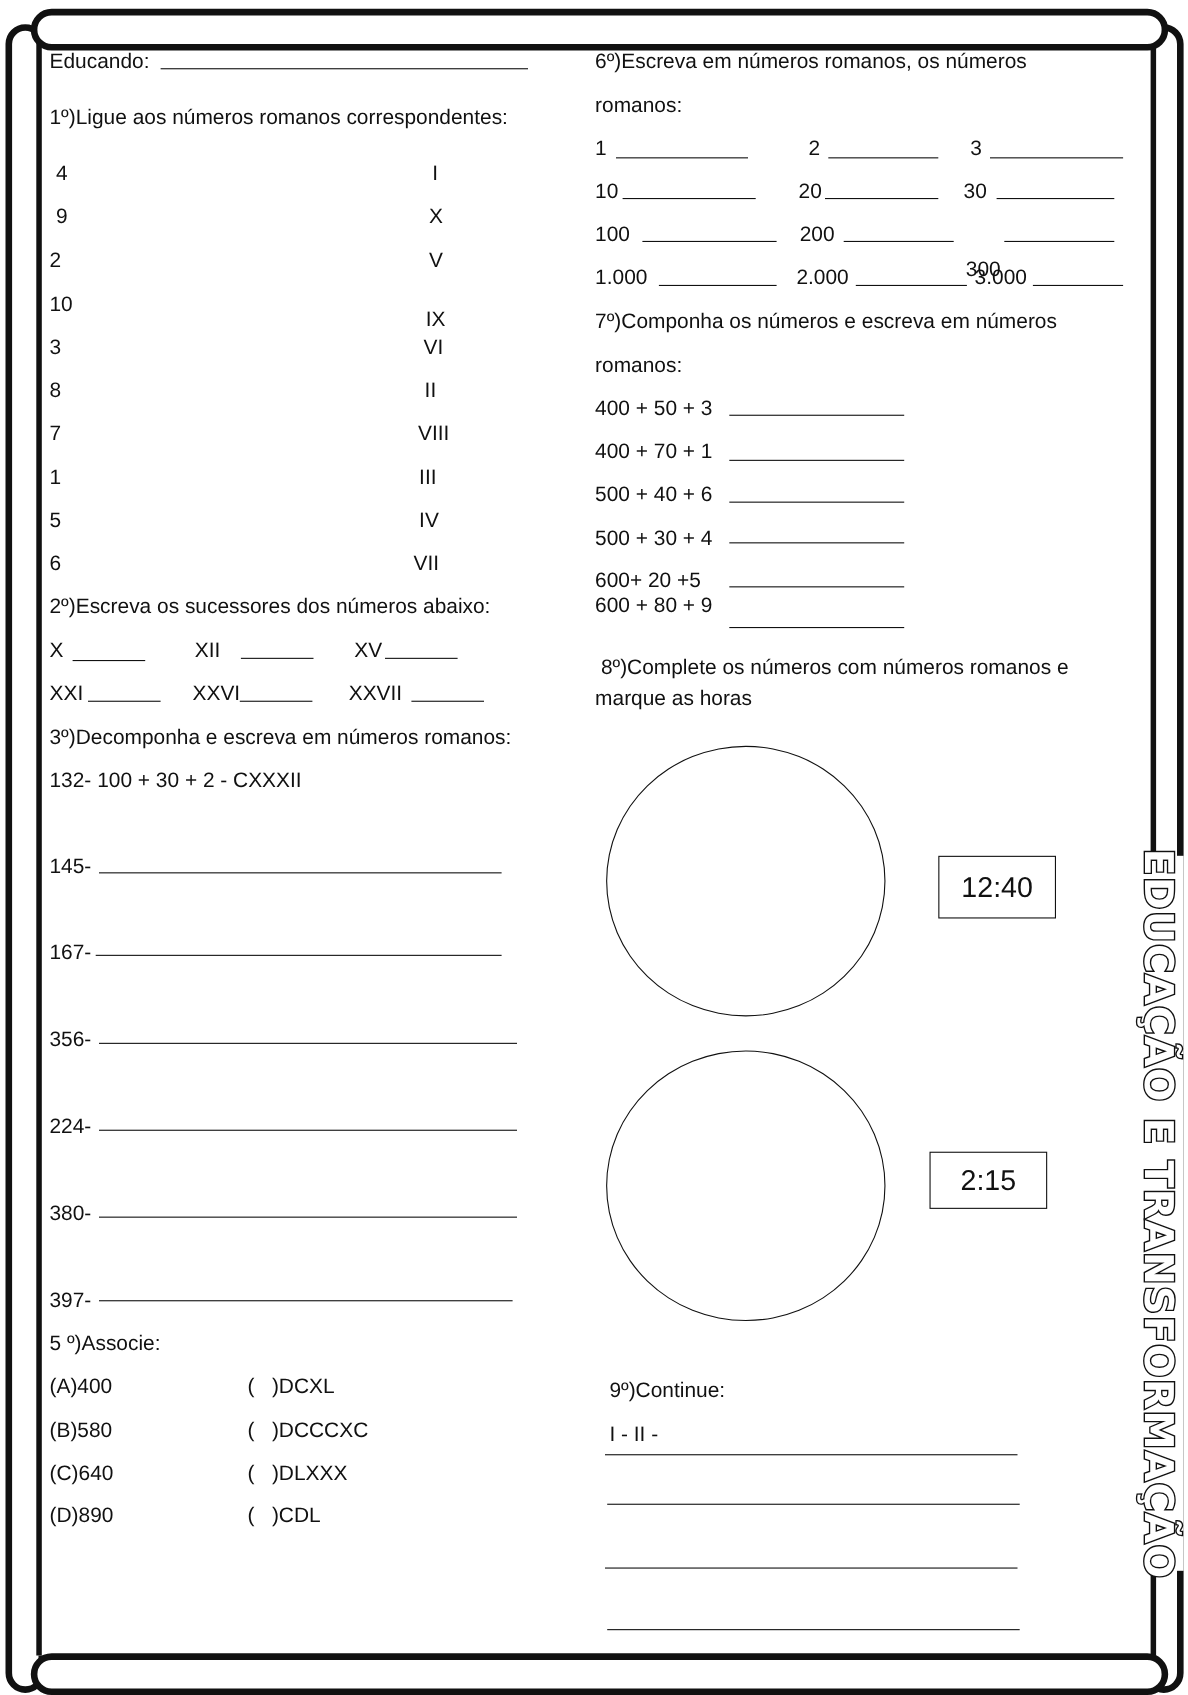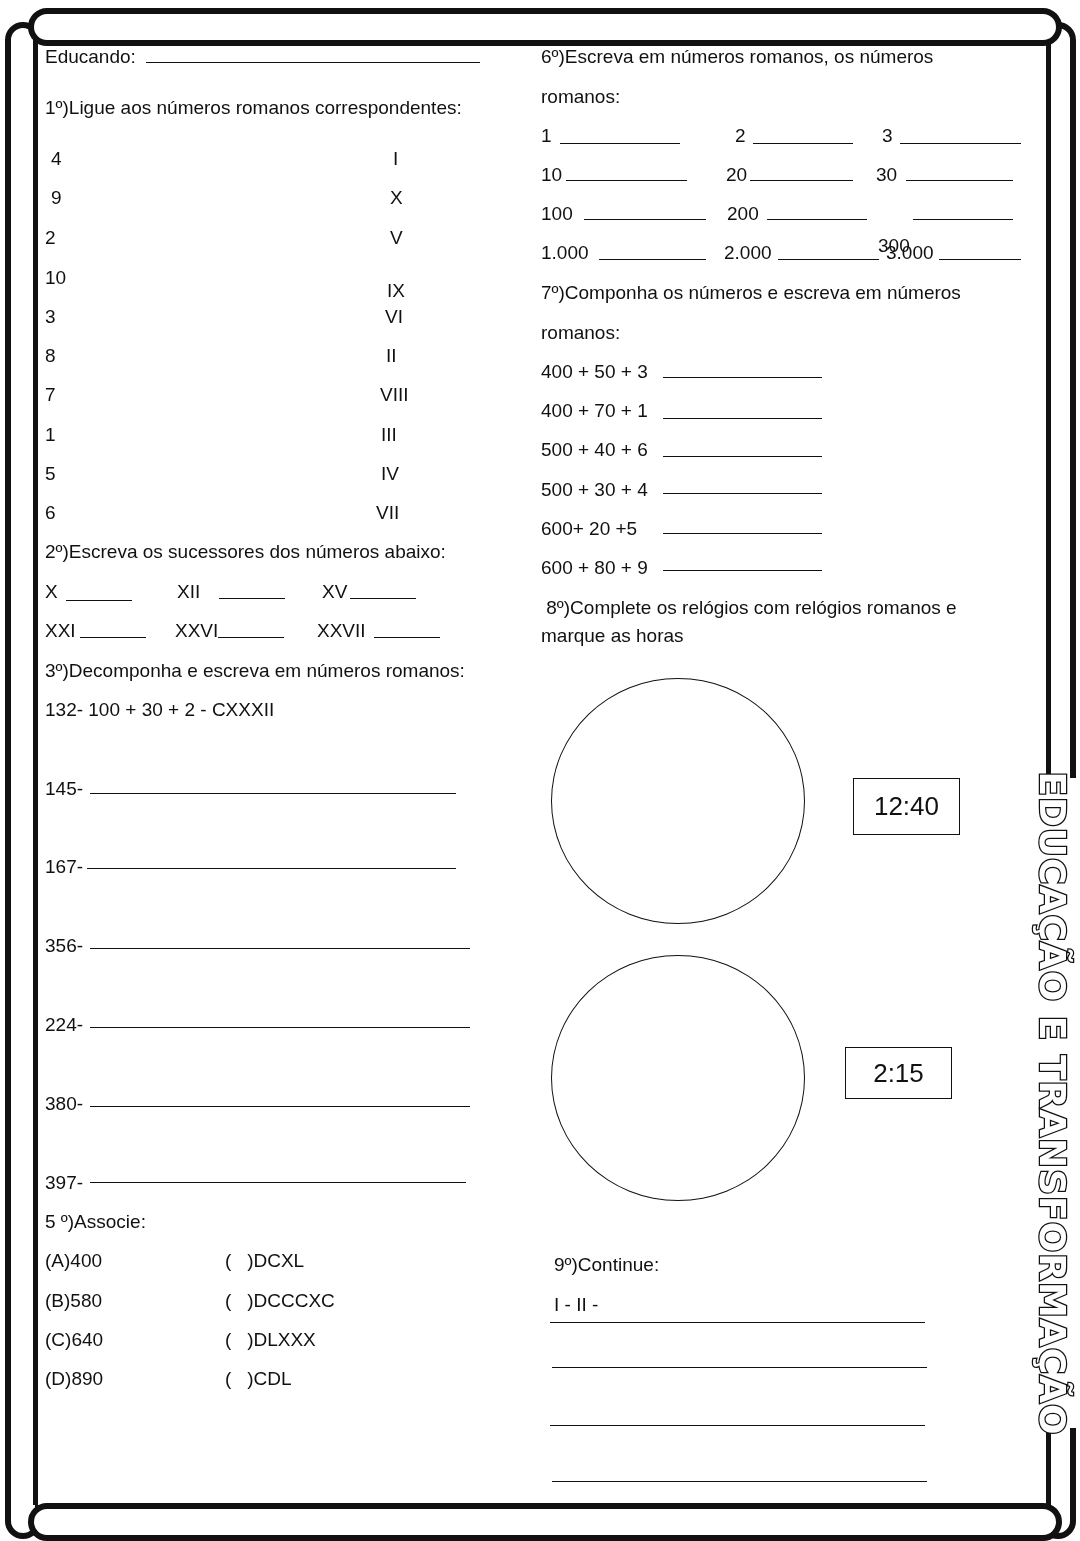--- a/index.html
+++ b/index.html
@@ -144,24 +144,24 @@
 <div class="abs q" style="left:541px; top:361px;">400 + 50 + 3</div>
 <div class="line" style="left:663px; top:377px; width:159px;"></div>
 <div class="abs q" style="left:541px; top:400px;">400 + 70 + 1</div>
 <div class="line" style="left:663px; top:418px; width:159px;"></div>
 <div class="abs q" style="left:541px; top:439px;">500 + 40 + 6</div>
 <div class="line" style="left:663px; top:456px; width:159px;"></div>
 <div class="abs q" style="left:541px; top:479px;">500 + 30 + 4</div>
 <div class="line" style="left:663px; top:493px; width:159px;"></div>
 <div class="abs q" style="left:541px; top:518px;">600+ 20 +5</div>
 <div class="line" style="left:663px; top:533px; width:159px;"></div>
-<div class="abs q" style="left:541px; top:557px;">600 + 80 + 9</div>
+<div class="abs q" style="left:541px; top:540px;">600 + 80 + 9</div>
 <div class="line" style="left:663px; top:570px; width:159px;"></div>
 
-<div class="abs q" style="left:541px; top:597px; white-space:pre;"> 8º)Complete os relógios com relógios romanos e</div>
+<div class="abs q" style="left:541px; top:597px; white-space:pre;"> 8º)Complete os números com números romanos e</div>
 <div class="abs q" style="left:541px; top:625px;text-align:center;">marque as horas</div>
 <div class="clock" style="left:551px; top:678px; width:252px; height:244px;"></div>
 <div class="timebox" style="left:853px; top:778px; width:105px; height:55px;">
   <span>12:40</span>
 </div>
 <div class="clock" style="left:551px; top:955px; width:252px; height:244px;"></div>
 <div class="timebox" style="left:845px; top:1047px; width:105px; height:50px;">
   <span>2:15</span>
 </div>
 

